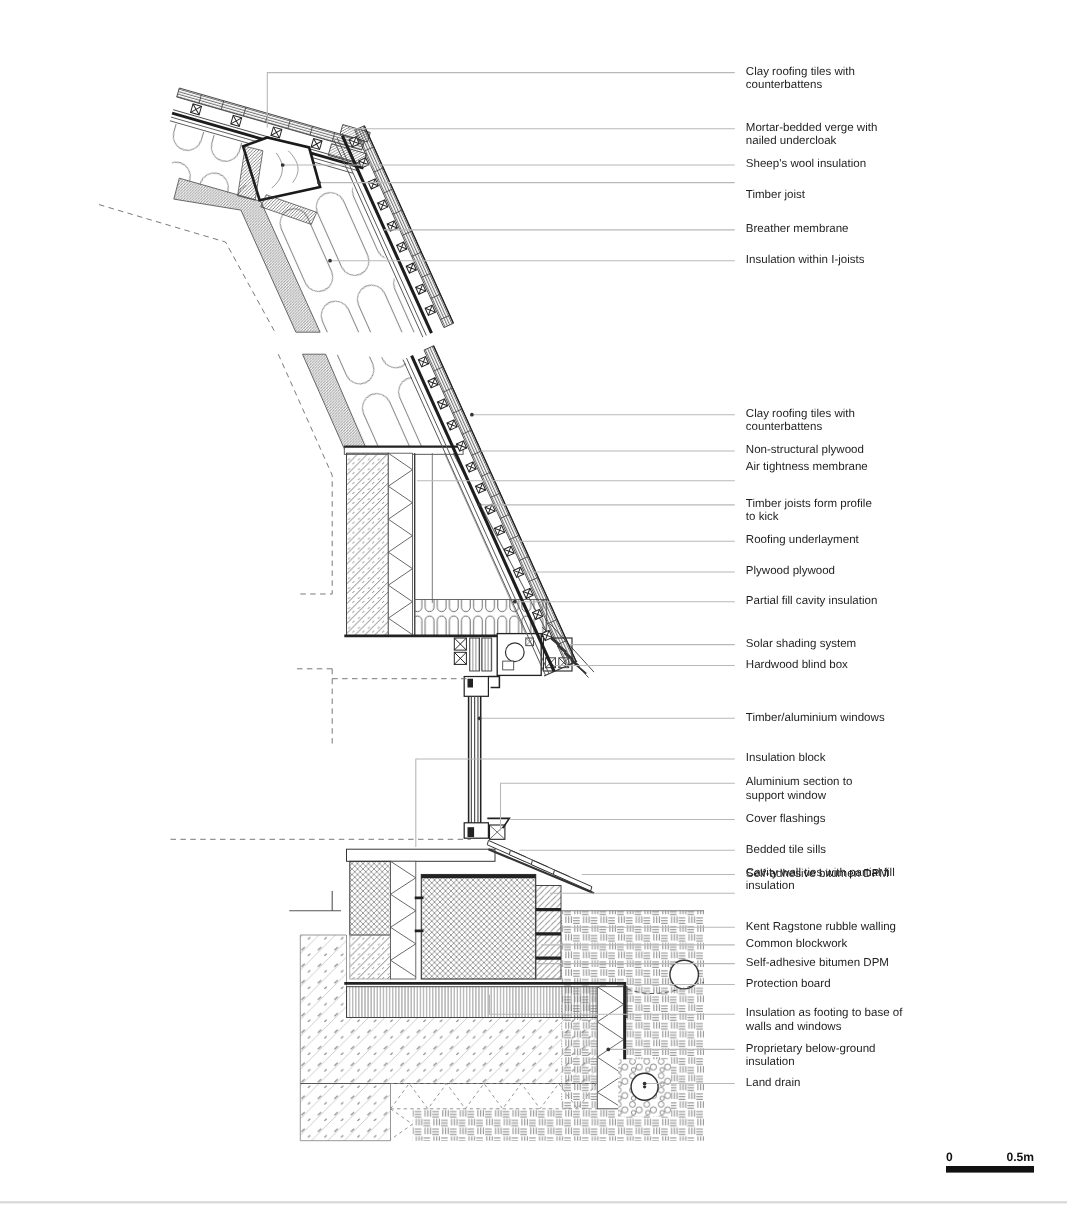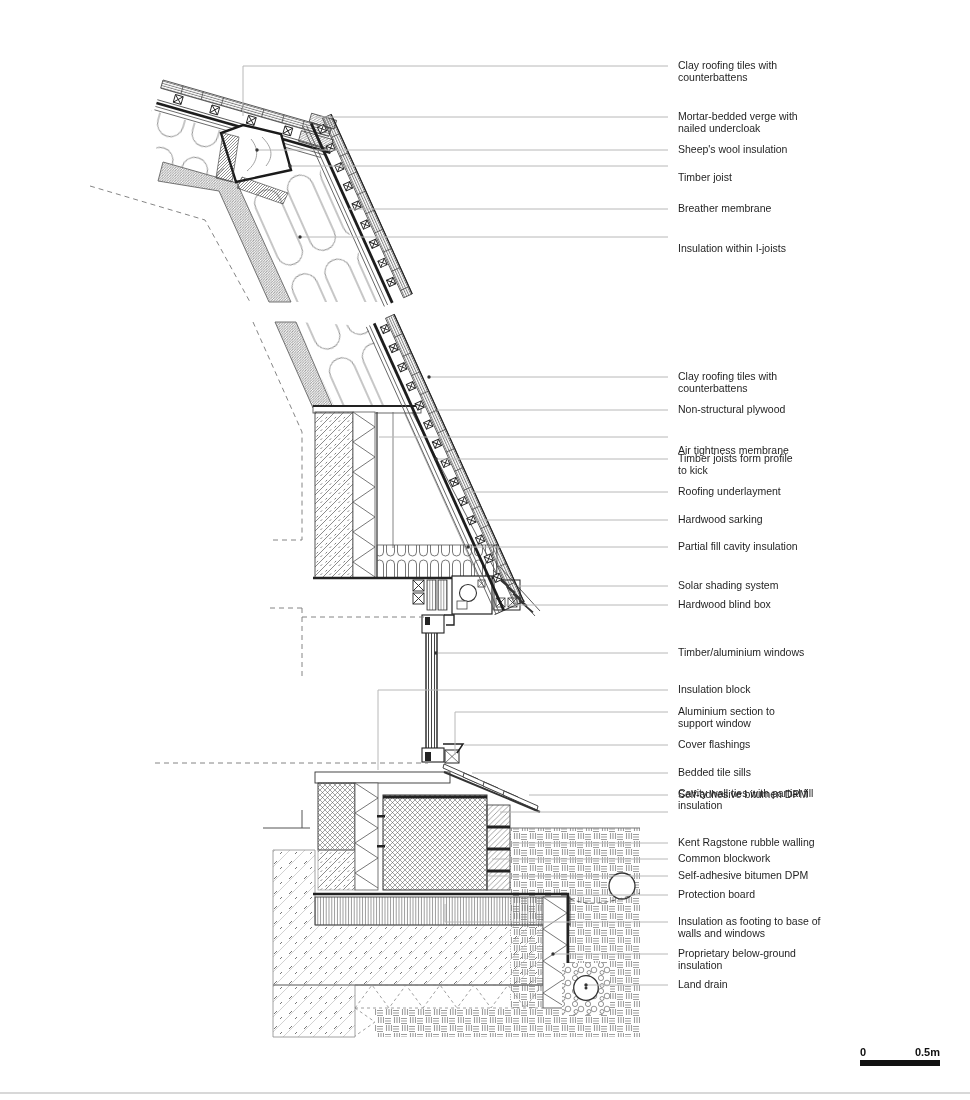--- a/index.html
+++ b/index.html
@@ -321,29 +321,29 @@
     </g>
   </svg>
 
   <div class="lbl" style="top:60px">Clay roofing tiles with
 counterbattens</div>
   <div class="lbl" style="top:111px">Mortar-bedded verge with
 nailed undercloak</div>
   <div class="lbl" style="top:144px">Sheep's wool insulation</div>
   <div class="lbl" style="top:172px">Timber joist</div>
   <div class="lbl" style="top:203px">Breather membrane</div>
-  <div class="lbl" style="top:243px">Insulation within I-joists</div>
+  <div class="lbl" style="top:231px">Insulation within I-joists</div>
   <div class="lbl" style="top:371px">Clay roofing tiles with
 counterbattens</div>
   <div class="lbl" style="top:404px">Non-structural plywood</div>
-  <div class="lbl" style="top:445px">Air tightness membrane</div>
+  <div class="lbl" style="top:419px">Air tightness membrane</div>
   <div class="lbl" style="top:453px">Timber joists form profile
 to kick</div>
   <div class="lbl" style="top:486px">Roofing underlayment</div>
-  <div class="lbl" style="top:514px">Hardwood sarking</div>
+  <div class="lbl" style="top:514px">Plywood plywood</div>
   <div class="lbl" style="top:541px">Partial fill cavity insulation</div>
   <div class="lbl" style="top:580px">Solar shading system</div>
   <div class="lbl" style="top:599px">Hardwood blind box</div>
   <div class="lbl" style="top:647px">Timber/aluminium windows</div>
   <div class="lbl" style="top:684px">Insulation block</div>
   <div class="lbl" style="top:706px">Aluminium section to
 support window</div>
   <div class="lbl" style="top:739px">Cover flashings</div>
   <div class="lbl" style="top:767px">Bedded tile sills</div>
   <div class="lbl" style="top:789px">Self-adhesive bitumen DPM</div>

